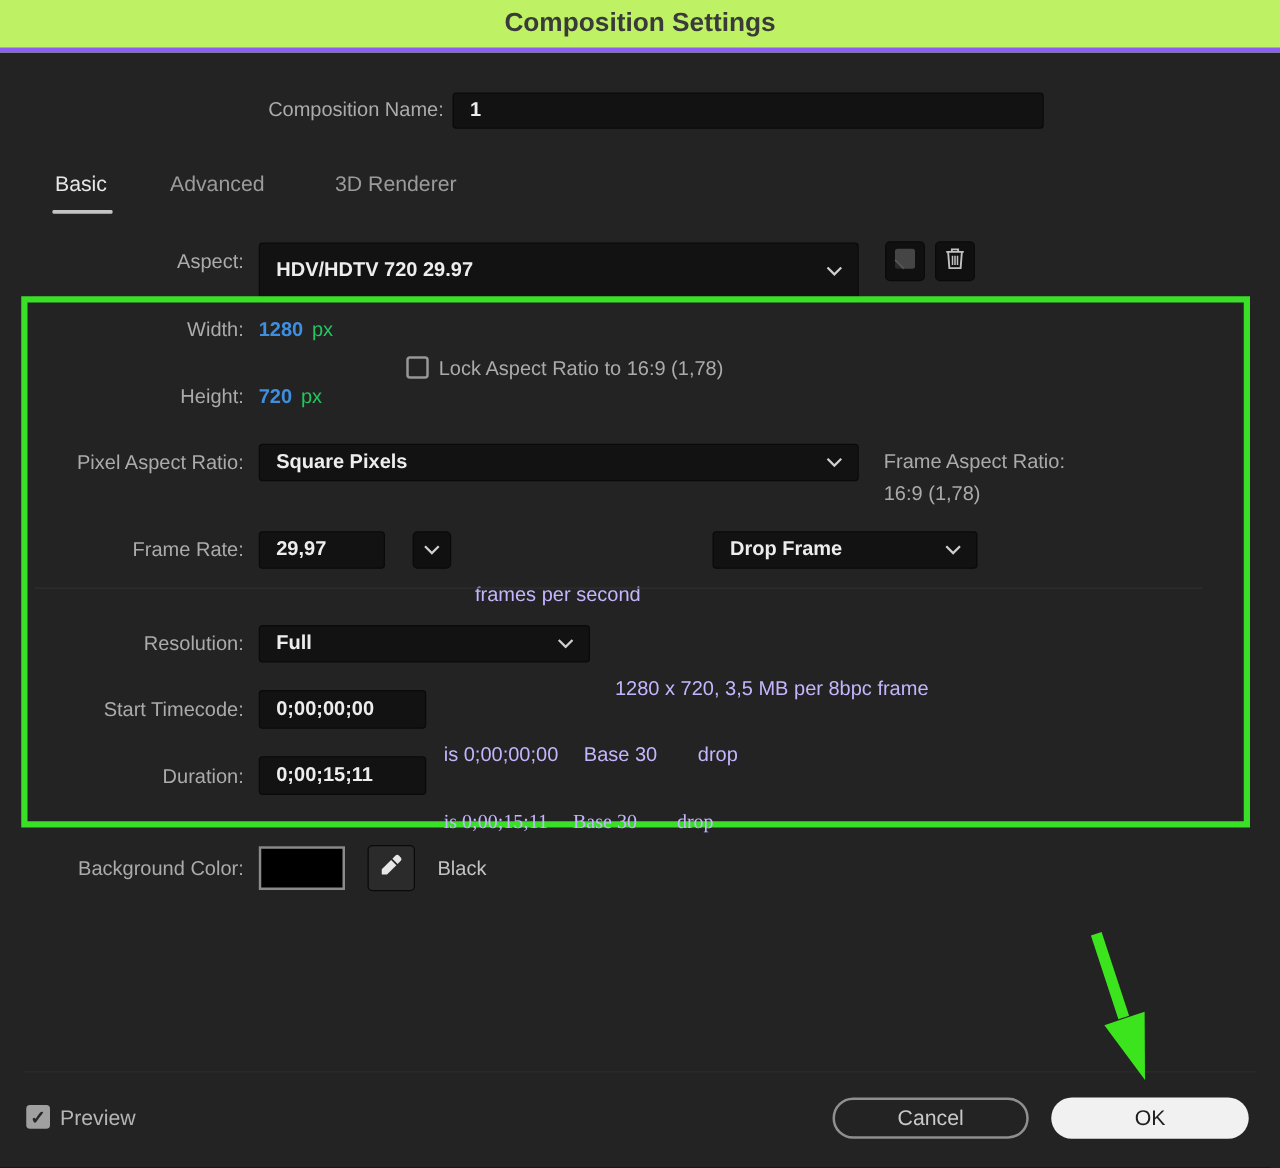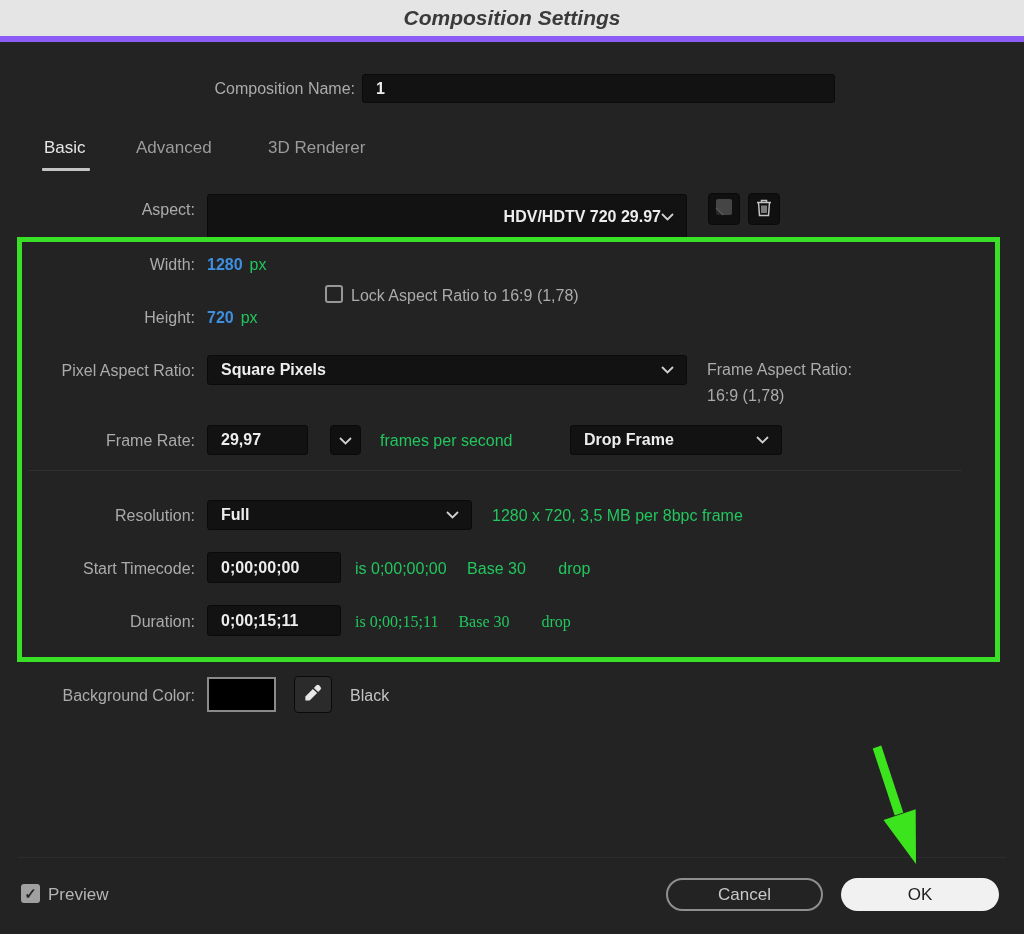--- a/index.html
+++ b/index.html
@@ -8,22 +8,22 @@
     position:relative; width:1024px; height:934px;
     background:#232323; overflow:hidden;
     font-family:"Liberation Sans", sans-serif;
     color:#ababab; font-size:16px;
   }
   .abs { position:absolute; }
 
   
   .titlebar {
     left:0; top:0; width:1024px; height:42px;
-    background:#e5e5e5; border-bottom:6px solid #8b5cf6;
-    display:flex; align-items:center; justify-content:center;font-style:italic;
+    background:#bef264; border-bottom:4px solid #8b5cf6;
+    display:flex; align-items:center; justify-content:center;
   }
   .titlebar span { color:#3a3a3a; font-size:21px; font-weight:bold; }
 
   
   .flabel { left:0; width:195px; text-align:right; color:#ababab; }
   .line { height:22px; line-height:22px; white-space:nowrap; }
 
   
   .well {
     background:#121212; border:1px solid #0a0a0a; border-radius:3px;
@@ -67,21 +67,21 @@
   .swatch { background:#000; border:2px solid #8a8a8a; }
 
   
   .btn-pill {
     border-radius:17px; display:flex; align-items:center; justify-content:center;
     font-size:17px; cursor:default;
   }
   .btn-cancel { background:transparent; border:2px solid #8f8f8f; color:#c9c9c9; }
   .btn-ok { background:#f1f1f1; border:none; color:#1f1f1f; }
 
-  .info { color:#22c55e; white-space:nowrap; }
+  .info { color:#c4b5fd; white-space:nowrap;margin-top:36px; }
   .blue-value { color:#3e8fe0; font-weight:bold; }
   .unit { color:#22c55e; margin-left:7px; }
 
   svg.overlay { left:0; top:0; width:1024px; height:934px; pointer-events:none; }
 </style>
 </head>
 <body>
 
 <div id="app">
 
@@ -93,21 +93,21 @@
   <div class="abs well input" style="left:362px;top:74px;width:473px;height:29px;">
     <span class="val">1</span>
   </div>
 
   <div class="abs tab active" style="left:44px;">Basic</div>
   <div class="abs tab-underline" style="left:42px;top:168px;width:48px;"></div>
   <div class="abs tab" style="left:136px;">Advanced</div>
   <div class="abs tab" style="left:268px;">3D Renderer</div>
 
   <div class="abs line flabel" style="top:199px;">Aspect:</div>
-  <div class="abs well dropdown" style="left:207px;top:194px;width:480px;height:46px;justify-content:flex-end;">
+  <div class="abs well dropdown" style="left:207px;top:194px;width:480px;height:46px;">
     <span class="val">HDV/HDTV 720 29.97</span>
     <span class="chev">
       <svg width="13" height="8" viewBox="0 0 13 8">
           <polyline points="1,1 6.5,6.5 12,1" fill="none" stroke="#cfcfcf" stroke-width="1.8"></polyline>
         </svg>
     </span>
   </div>
   <div class="abs iconbtn" style="left:708px;top:193px;width:32px;height:32px;">
     <span>
       <svg width="18" height="18" viewBox="0 0 18 18">

